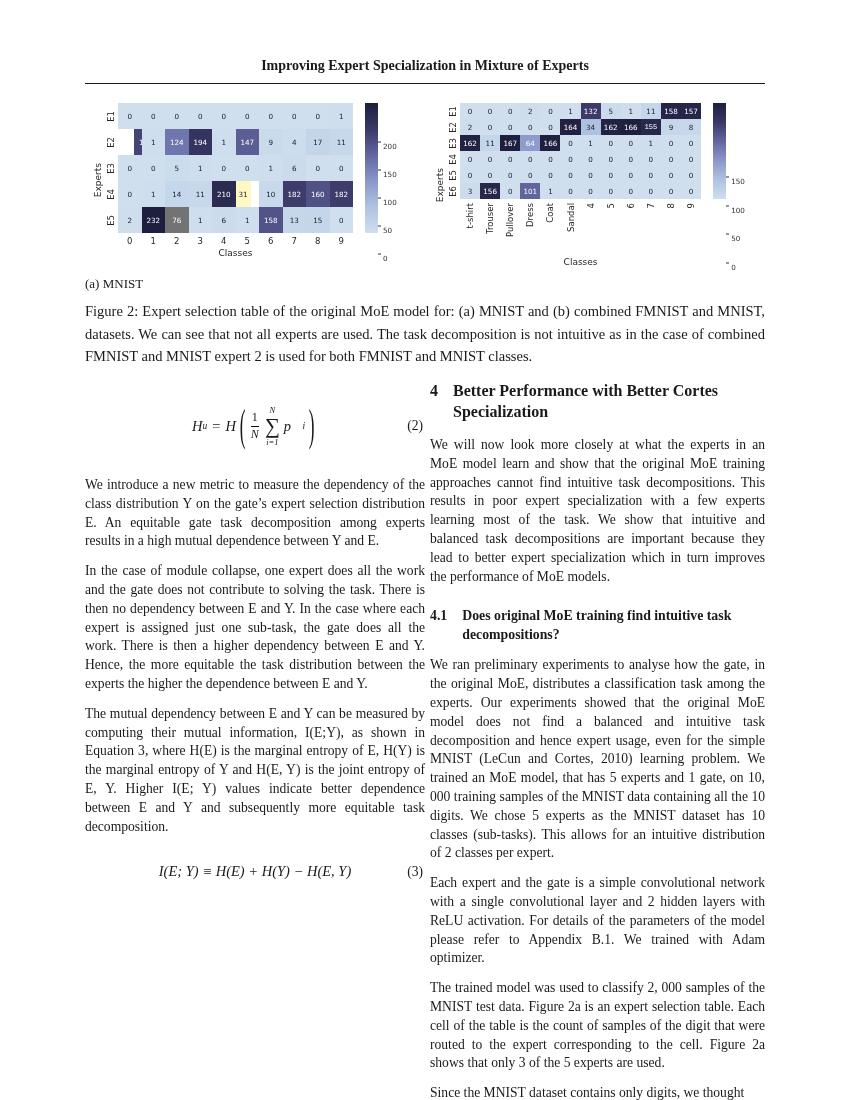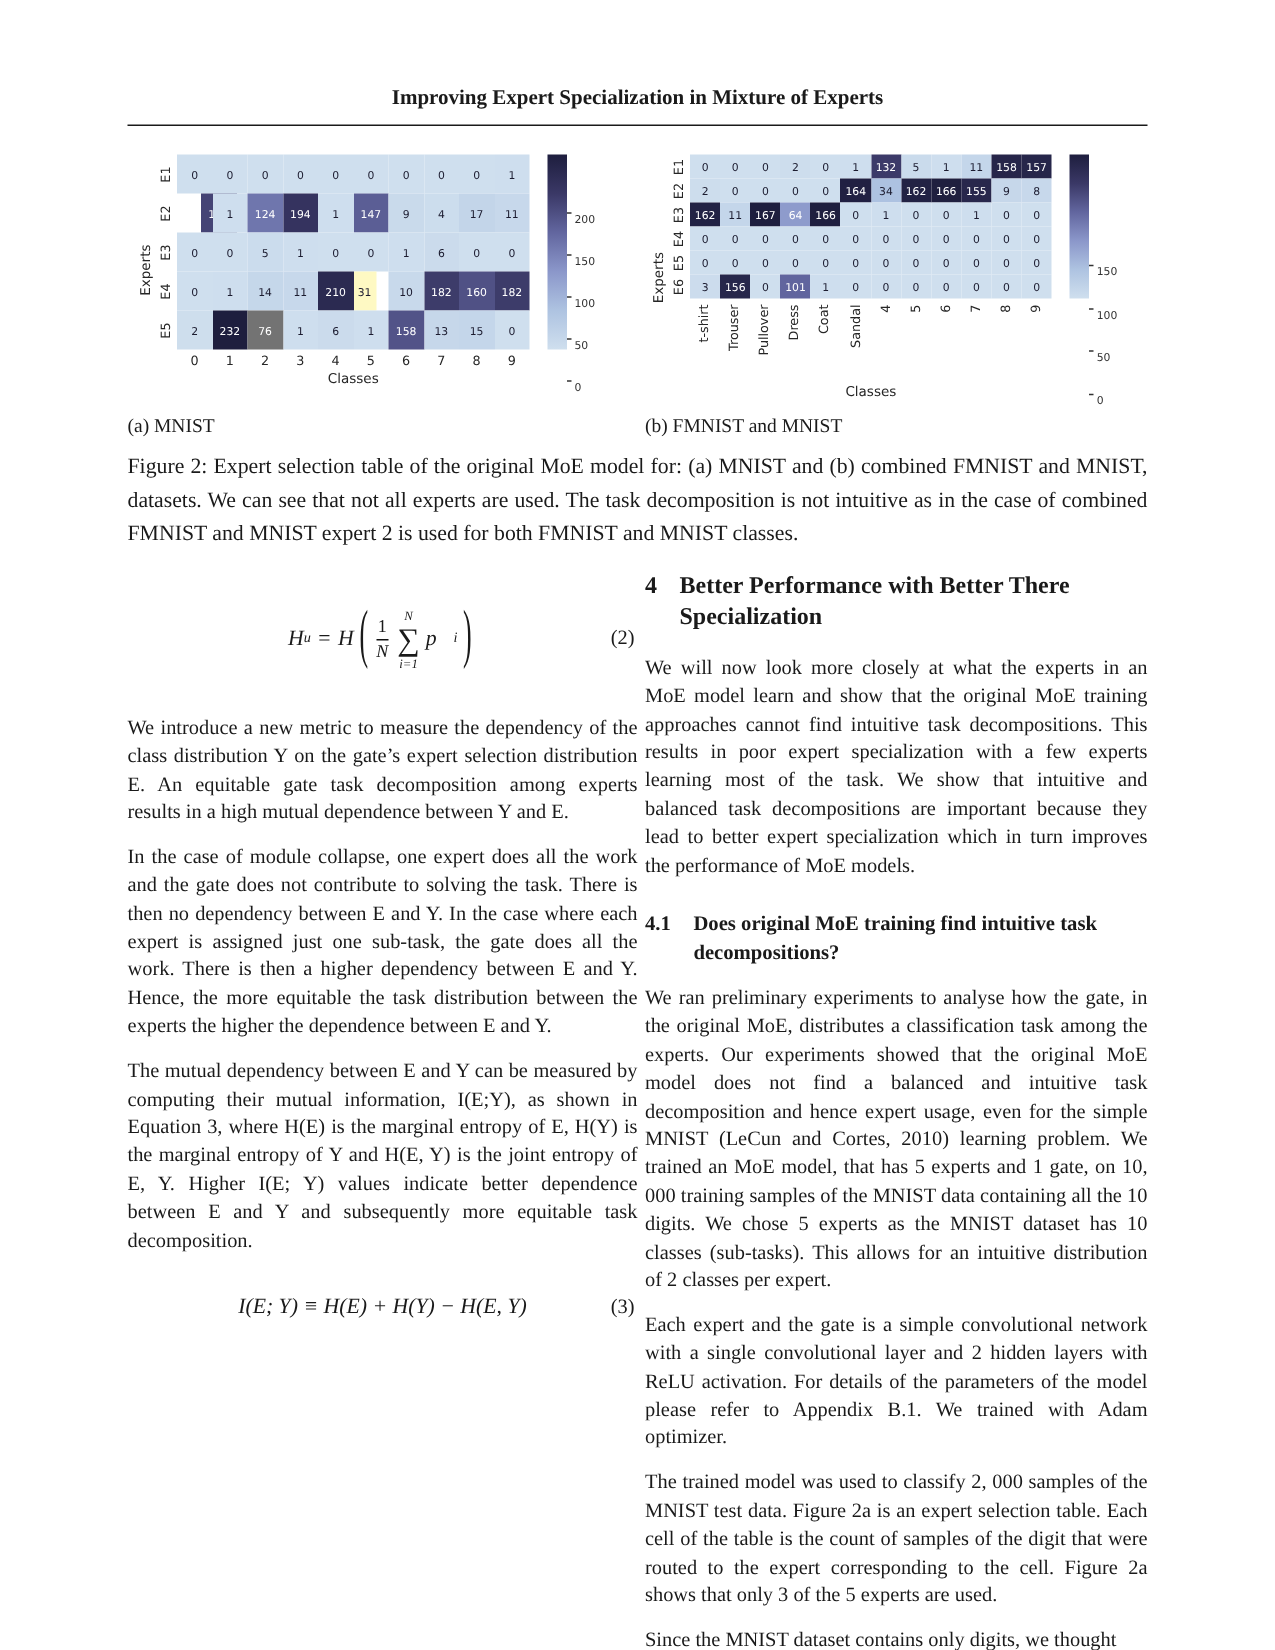--- a/index.html
+++ b/index.html
@@ -235,21 +235,21 @@
                 <div class="hm-cell" style="width: 20.1px; height: 16px; background: rgb(38, 38, 74); color: rgb(255, 255, 255);">157</div>
                 <div class="hm-cell" style="width: 20.1px; height: 16px; background: rgb(205, 221, 237); color: rgb(28, 28, 48);">2</div>
                 <div class="hm-cell" style="width: 20.1px; height: 16px; background: rgb(207, 223, 238); color: rgb(28, 28, 48);">0</div>
                 <div class="hm-cell" style="width: 20.1px; height: 16px; background: rgb(207, 223, 238); color: rgb(28, 28, 48);">0</div>
                 <div class="hm-cell" style="width: 20.1px; height: 16px; background: rgb(207, 223, 238); color: rgb(28, 28, 48);">0</div>
                 <div class="hm-cell" style="width: 20.1px; height: 16px; background: rgb(207, 223, 238); color: rgb(28, 28, 48);">0</div>
                 <div class="hm-cell" style="width: 20.1px; height: 16px; background: rgb(33, 32, 66); color: rgb(255, 255, 255);">164</div>
                 <div class="hm-cell" style="width: 20.1px; height: 16px; background: rgb(173, 194, 225); color: rgb(28, 28, 48);">34</div>
                 <div class="hm-cell" style="width: 20.1px; height: 16px; background: rgb(34, 34, 68); color: rgb(255, 255, 255);">162</div>
                 <div class="hm-cell" style="width: 20.1px; height: 16px; background: rgb(31, 31, 63); color: rgb(255, 255, 255);">166</div>
-                <div class="hm-cell" style="width: 20.1px; height: 16px; background: rgb(40, 39, 76); color: rgb(255, 255, 255);">155</div>
+                <div class="hm-cell" style="width: 20.1px; height: 16px; background: rgb(40, 39, 76); color: rgb(255, 255, 255); font-family: Liberation Mono, monospace;">155</div>
                 <div class="hm-cell" style="width: 20.1px; height: 16px; background: rgb(198, 215, 234); color: rgb(28, 28, 48);">9</div>
                 <div class="hm-cell" style="width: 20.1px; height: 16px; background: rgb(199, 216, 235); color: rgb(28, 28, 48);">8</div>
                 <div class="hm-cell" style="width: 20.1px; height: 16px; background: rgb(34, 34, 68); color: rgb(255, 255, 255);">162</div>
                 <div class="hm-cell" style="width: 20.1px; height: 16px; background: rgb(196, 214, 234); color: rgb(28, 28, 48);">11</div>
                 <div class="hm-cell" style="width: 20.1px; height: 16px; background: rgb(30, 30, 62); color: rgb(255, 255, 255);">167</div>
                 <div class="hm-cell" style="width: 20.1px; height: 16px; background: rgb(142, 155, 204); color: rgb(255, 255, 255);">64</div>
                 <div class="hm-cell" style="width: 20.1px; height: 16px; background: rgb(31, 31, 63); color: rgb(255, 255, 255);">166</div>
                 <div class="hm-cell" style="width: 20.1px; height: 16px; background: rgb(207, 223, 238); color: rgb(28, 28, 48);">0</div>
                 <div class="hm-cell" style="width: 20.1px; height: 16px; background: rgb(206, 222, 238); color: rgb(28, 28, 48);">1</div>
                 <div class="hm-cell" style="width: 20.1px; height: 16px; background: rgb(207, 223, 238); color: rgb(28, 28, 48);">0</div>
@@ -347,21 +347,20 @@
               <div class="cb-tick" style="left: 13px; bottom: 57.485px;">
                 <span class="cb-line"></span>
                 <span class="cb-label">100</span>
               </div>
               <div class="cb-tick" style="left: 13px; bottom: 86.2275px;">
                 <span class="cb-line"></span>
                 <span class="cb-label">150</span>
               </div>
             </div>
         </div>
-        <div class="subcaption">(b) FMNIST and MNIST</div>
       </div>
 
     </div>
     <div class="fig-caption">Figure 2: Expert selection table of the original MoE model for: (a) MNIST and (b) combined FMNIST and MNIST, datasets. We can see that not all experts are used. The task decomposition is not intuitive as in the case of combined FMNIST and MNIST expert 2 is used for both FMNIST and MNIST classes.</div>
   </div>
 
   <div class="col col-left">
 
     <div class="equation eq2-wrap">
       <div class="eq-main">
@@ -396,21 +395,21 @@
       <span class="mi eq-main">I(E; Y) ≡ H(E) + H(Y) − H(E, Y)</span>
       <span class="eq-tag">(3)</span>
     </div>
 
   </div>
 
   <div class="col col-right">
 
     <div class="sec-head h1">
       <span class="num">4</span>
-      <span>Better Performance with Better There Specialization</span>
+      <span>Better Performance with Better Cortes Specialization</span>
     </div>
 
     <p>We will now look more closely at what the experts in an MoE model learn and show that the original MoE training approaches cannot find intuitive task decompositions. This results in poor expert specialization with a few experts learning most of the task. We show that intuitive and balanced task decompositions are important because they lead to better expert specialization which in turn improves the performance of MoE models.</p>
 
     <div class="sec-head h2">
       <span class="num">4.1</span>
       <span>Does original MoE training find intuitive task decompositions?</span>
     </div>
 
     <p>We ran preliminary experiments to analyse how the gate, in the original MoE, distributes a classification task among the experts. Our experiments showed that the original MoE model does not find a balanced and intuitive task decomposition and hence expert usage, even for the simple MNIST (LeCun and Cortes, 2010) learning problem. We trained an MoE model, that has 5 experts and 1 gate, on 10, 000 training samples of the MNIST data containing all the 10 digits. We chose 5 experts as the MNIST dataset has 10 classes (sub-tasks). This allows for an intuitive distribution of 2 classes per expert.</p>

